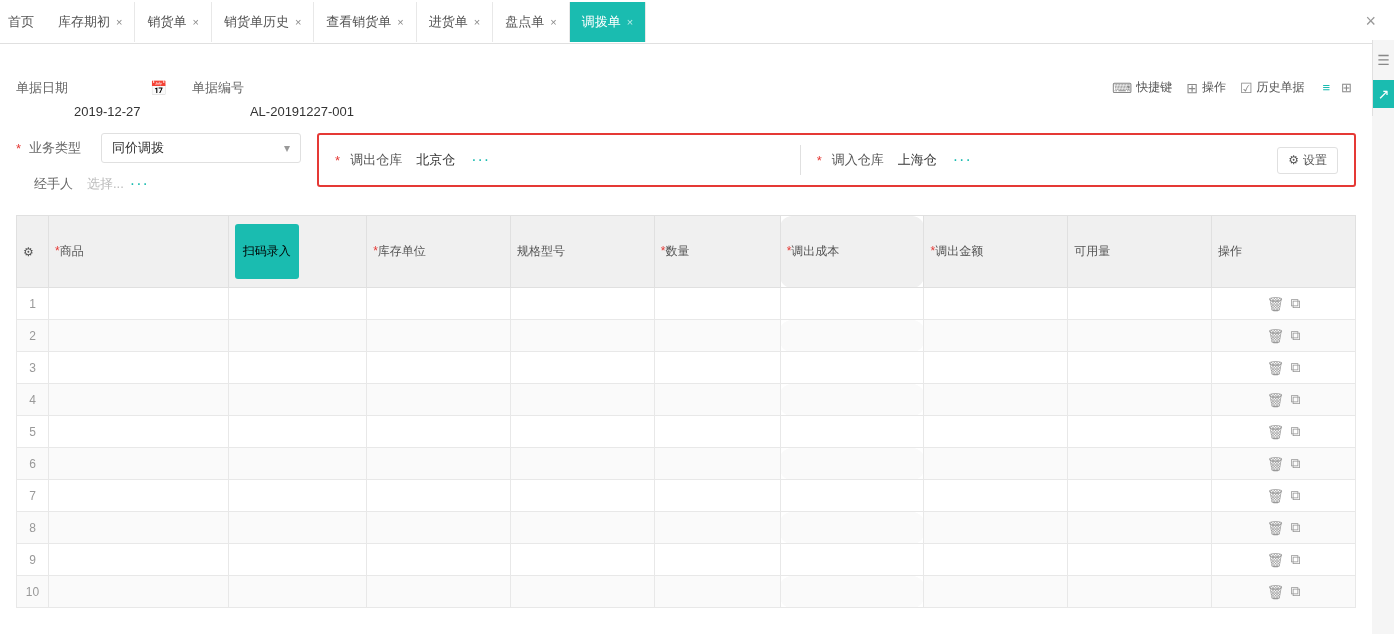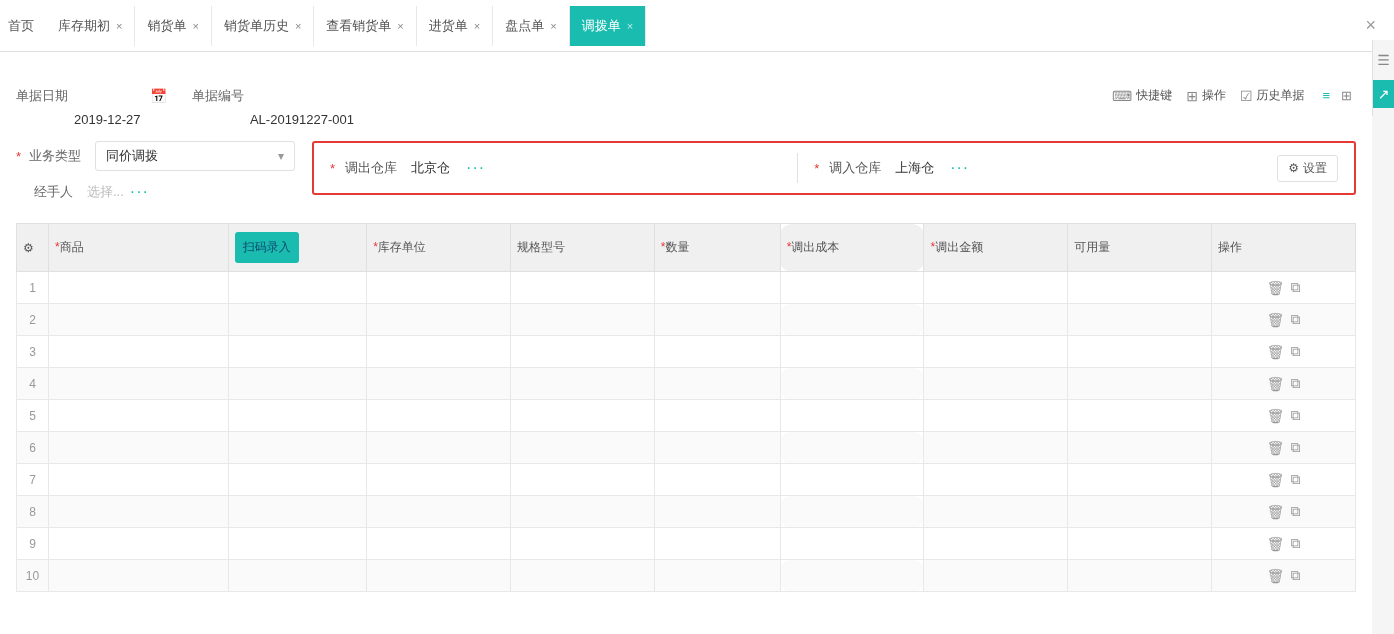--- a/index.html
+++ b/index.html
@@ -1,21 +1,21 @@
 <!DOCTYPE html>
 <html><head>
   <meta charset="utf-8">
   <style>
     * { box-sizing: border-box; margin: 0; padding: 0; }
     body { font-family: "Microsoft YaHei", "PingFang SC", sans-serif; font-size: 13px; background: #f5f5f5; color: #333; }
 
     
     .tab-bar {
       display: flex; align-items: center; background: #fff;
-      border-bottom: 1px solid #e0e0e0; height: 52px; padding: 0 8px;
+      border-bottom: 1px solid #e0e0e0; height: 44px; padding: 0 8px;
       position: relative;
     }
     .tab-item {
       display: flex; align-items: center; padding: 0 12px; height: 40px;
       cursor: pointer; font-size: 13px; color: #555; white-space: nowrap;
       border-right: 1px solid #e8e8e8;
       position: relative;
     }
     .tab-item:first-child { padding-left: 0; border-right: none; }
     .tab-item.active {
@@ -92,22 +92,22 @@
       background: #f0f0f0; border: 1px solid #e0e0e0;
       padding: 8px 6px; text-align: left; font-weight: normal; color: #555;
       white-space: nowrap;
     }
     .data-table td {
       border: 1px solid #e8e8e8; padding: 6px; color: #333; height: 32px;
     }
     .data-table tr:nth-child(even) td { background: #fafafa; }
     .data-table .row-num { text-align: center; color: #999; width: 32px; }
     .scan-btn {
-      background: #1abcb0; color: #0c4a6e; border: none; border-radius: 3px;
-      padding: 7px 8px; font-size: 12px; cursor: pointer; white-space: nowrap;
+      background: #1abcb0; color: #000000; border: none; border-radius: 3px;
+      padding: 19px 8px; font-size: 12px; cursor: pointer; white-space: nowrap;
     }
     .action-icons { display: flex; gap: 6px; align-items: center; justify-content: center; }
     .action-icon { cursor: pointer; color: #999; font-size: 14px; }
     .subtotal-row td { background: #fff8e1 !important; font-weight: 500; }
     .subtotal-label { color: #999; font-size: 12px; }
 
     
     .right-sidebar {
       position: fixed; right: 0; top: 40px; width: 22px; background: #f5f5f5;
       border-left: 1px solid #e0e0e0; display: flex; flex-direction: column;
@@ -204,21 +204,21 @@
           </div>
         </div>
       </div>
 
       <div style="display:flex; gap:16px; margin-bottom:14px; align-items:flex-start;">
 
         <div style="display:flex; flex-direction:column; gap:12px; min-width:280px;">
           <div class="form-field">
             <span style="color:#e53935;margin-right:2px;">*</span>
             <span class="form-label">业务类型</span>
-            <div class="business-select" style="margin-left:8px;">
+            <div class="business-select" style="margin-left:14px;">
               <span>同价调拨</span>
               <span class="chevron">▾</span>
             </div>
           </div>
           <div class="handler-field">
             <span class="form-label" style="margin-left:18px;">经手人</span>
             <span class="handler-placeholder" style="margin-left:8px; color:#bbb;">选择...</span>
             <span class="handler-dots">···</span>
           </div>
         </div>

